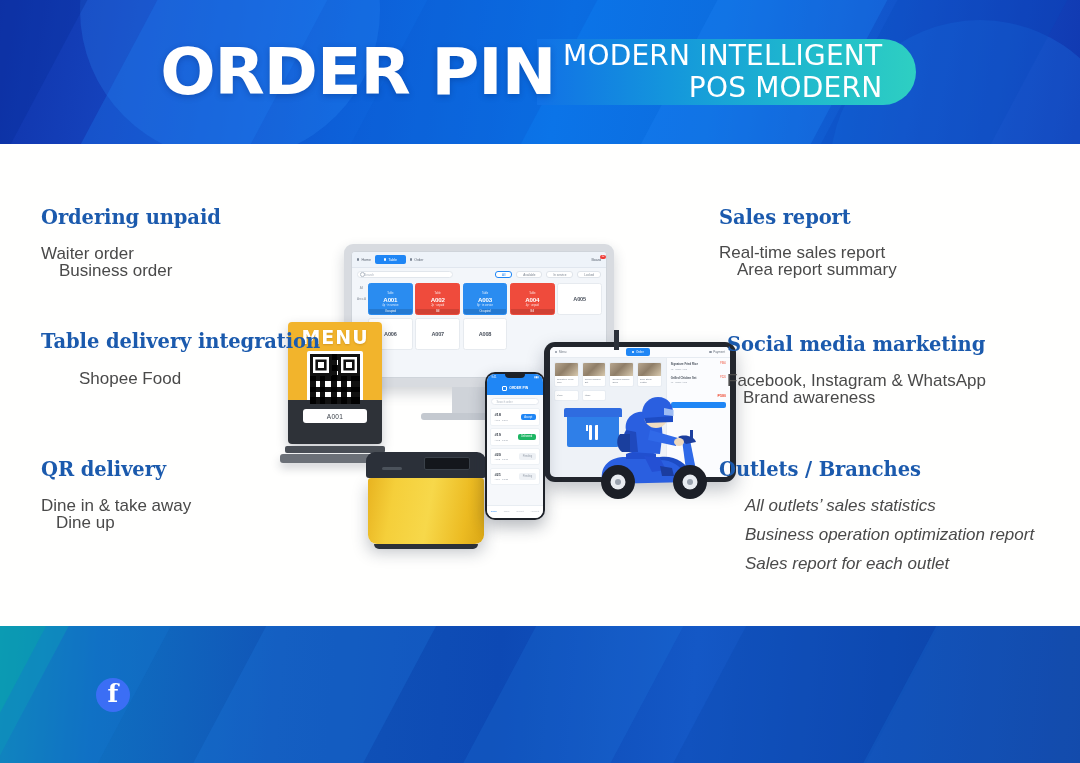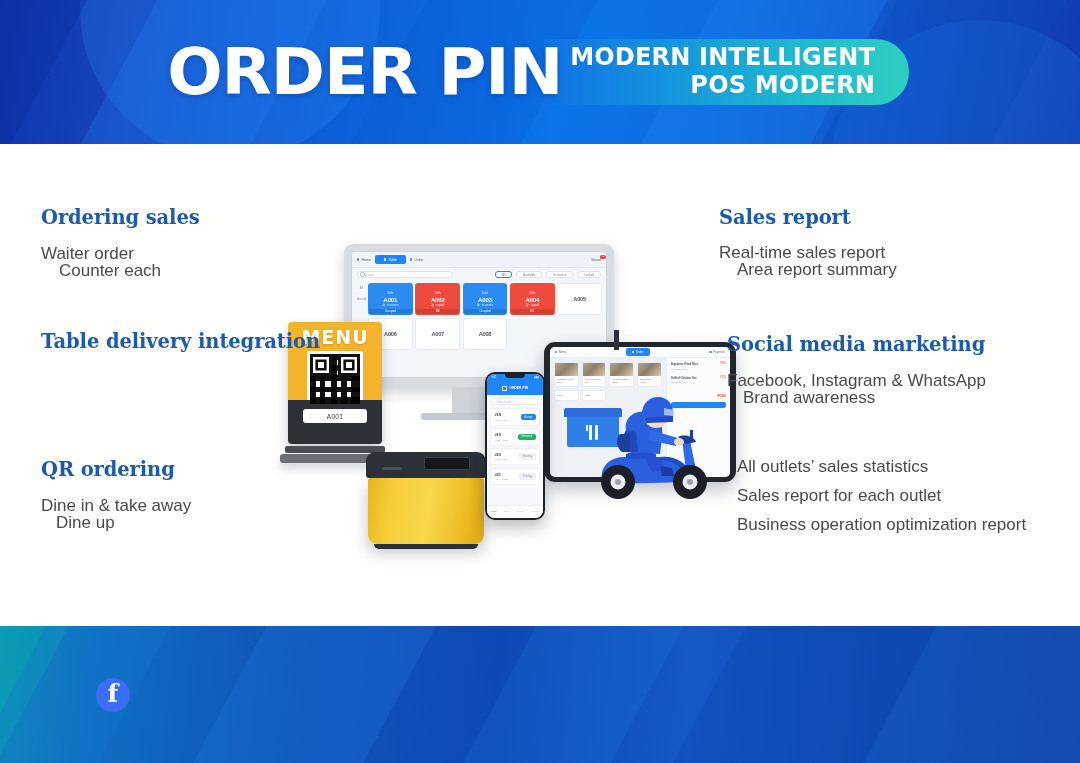--- a/index.html
+++ b/index.html
@@ -49,21 +49,21 @@
   }
   .tagline-pill {
     position:relative; z-index:2; margin-left:-14px;
     height:66px; padding:4px 34px 4px 26px;
     border-radius:0 33px 33px 0;
     background:linear-gradient(90deg,#1171e6 0%,#1496dc 35%,#1fb9cd 70%,#2ecfc2 100%);
     display:flex; flex-direction:column; align-items:flex-end; justify-content:center;
   }
   .tagline-pill span {
     font-family:"DejaVu Sans", sans-serif;
-    font-weight:bold; color:#ffffff; font-size:24px; line-height:1.16;
+    font-weight:normal; color:#ffffff; font-size:28px; line-height:1.16;
     letter-spacing:.2px; white-space:nowrap;
   }
 
   
   .footer {
     position:absolute; left:0; bottom:0; width:1080px; height:137px;
     overflow:hidden;
     background:linear-gradient(95deg,#0f8fb5 0%,#0f6fc0 9%,#1155b8 26%,#0d49b4 46%,#1458c6 64%,#0f4ab2 82%,#103f9f 100%);
   }
   .footer .band {
@@ -148,21 +148,21 @@
   .fr-g1 .feature-item:first-of-type { margin-left:18px; margin-bottom:12px; }
   .fr-g1 .feature-item:last-of-type  { margin-left:18px; }
 
   .fr-g2 { position:absolute; left:8px; top:127px; }
   .fr-g2 .feature-heading { margin-bottom:16px; }
   .fr-g2 .feature-item:first-of-type { margin-left:16px; margin-bottom:12px; }
   .fr-g2 .feature-item:last-of-type  { margin-left:16px; }
 
   .fr-g3 { position:absolute; left:0; top:252px; }
   .fr-g3 .feature-heading { margin-bottom:16px; }
-  .fr-g3 .feature-item { margin-left:18px; margin-bottom:12px; }
+  .fr-g3 .feature-item { margin-left:26px; margin-bottom:12px;font-style:italic; }
   .fr-g3 .feature-item:last-of-type { margin-bottom:0; }
 
   
   .devices { position:absolute; left:270px; top:230px; width:470px; height:340px; z-index:2; }
 
   
   .monitor { position:absolute; left:74px; top:14px; width:270px; height:160px; }
   .monitor-shell {
     width:270px; height:143px; background:#d8dbe0;
     border-radius:9px 9px 5px 5px; padding:7px 7px 9px 7px;
@@ -384,54 +384,56 @@
           <span>MODERN INTELLIGENT</span>
           <span>POS MODERN</span>
         </div>
       </div>
     </div>
   </div>
 
   <div class="features-left">
 
     <div class="feature-group fl-g1">
-      <div class="feature-heading">Ordering sales</div>
+      <div class="feature-heading">Ordering unpaid</div>
       <div class="feature-item">Waiter order</div>
-      <div class="feature-item">Counter each</div>
+      <div class="feature-item">Business order</div>
     </div>
 
     <div class="feature-group fl-g2">
       <div class="feature-heading">Table delivery integration</div>
+      <div class="feature-item">Shopee Food</div>
     </div>
 
     <div class="feature-group fl-g3">
-      <div class="feature-heading">QR ordering</div>
+      <div class="feature-heading">QR delivery</div>
       <div class="feature-item">Dine in &amp; take away</div>
       <div class="feature-item">Dine up</div>
     </div>
   </div>
 
   <div class="features-right">
 
     <div class="feature-group fr-g1">
       <div class="feature-heading">Sales report</div>
       <div class="feature-item">Real-time sales report</div>
       <div class="feature-item">Area report summary</div>
     </div>
 
     <div class="feature-group fr-g2">
       <div class="feature-heading">Social media marketing</div>
       <div class="feature-item">Facebook, Instagram &amp; WhatsApp</div>
       <div class="feature-item">Brand awareness</div>
     </div>
 
     <div class="feature-group fr-g3">
+      <div class="feature-heading">Outlets / Branches</div>
       <div class="feature-item">All outlets’  sales statistics</div>
+      <div class="feature-item">Business operation optimization report</div>
       <div class="feature-item">Sales report for each outlet</div>
-      <div class="feature-item">Business operation optimization report</div>
     </div>
   </div>
 
   <div class="devices">
 
     <div class="monitor">
       <div class="monitor-shell">
         <div class="monitor-screen">
           <div class="mon-topbar">
             <div class="mon-nav">

